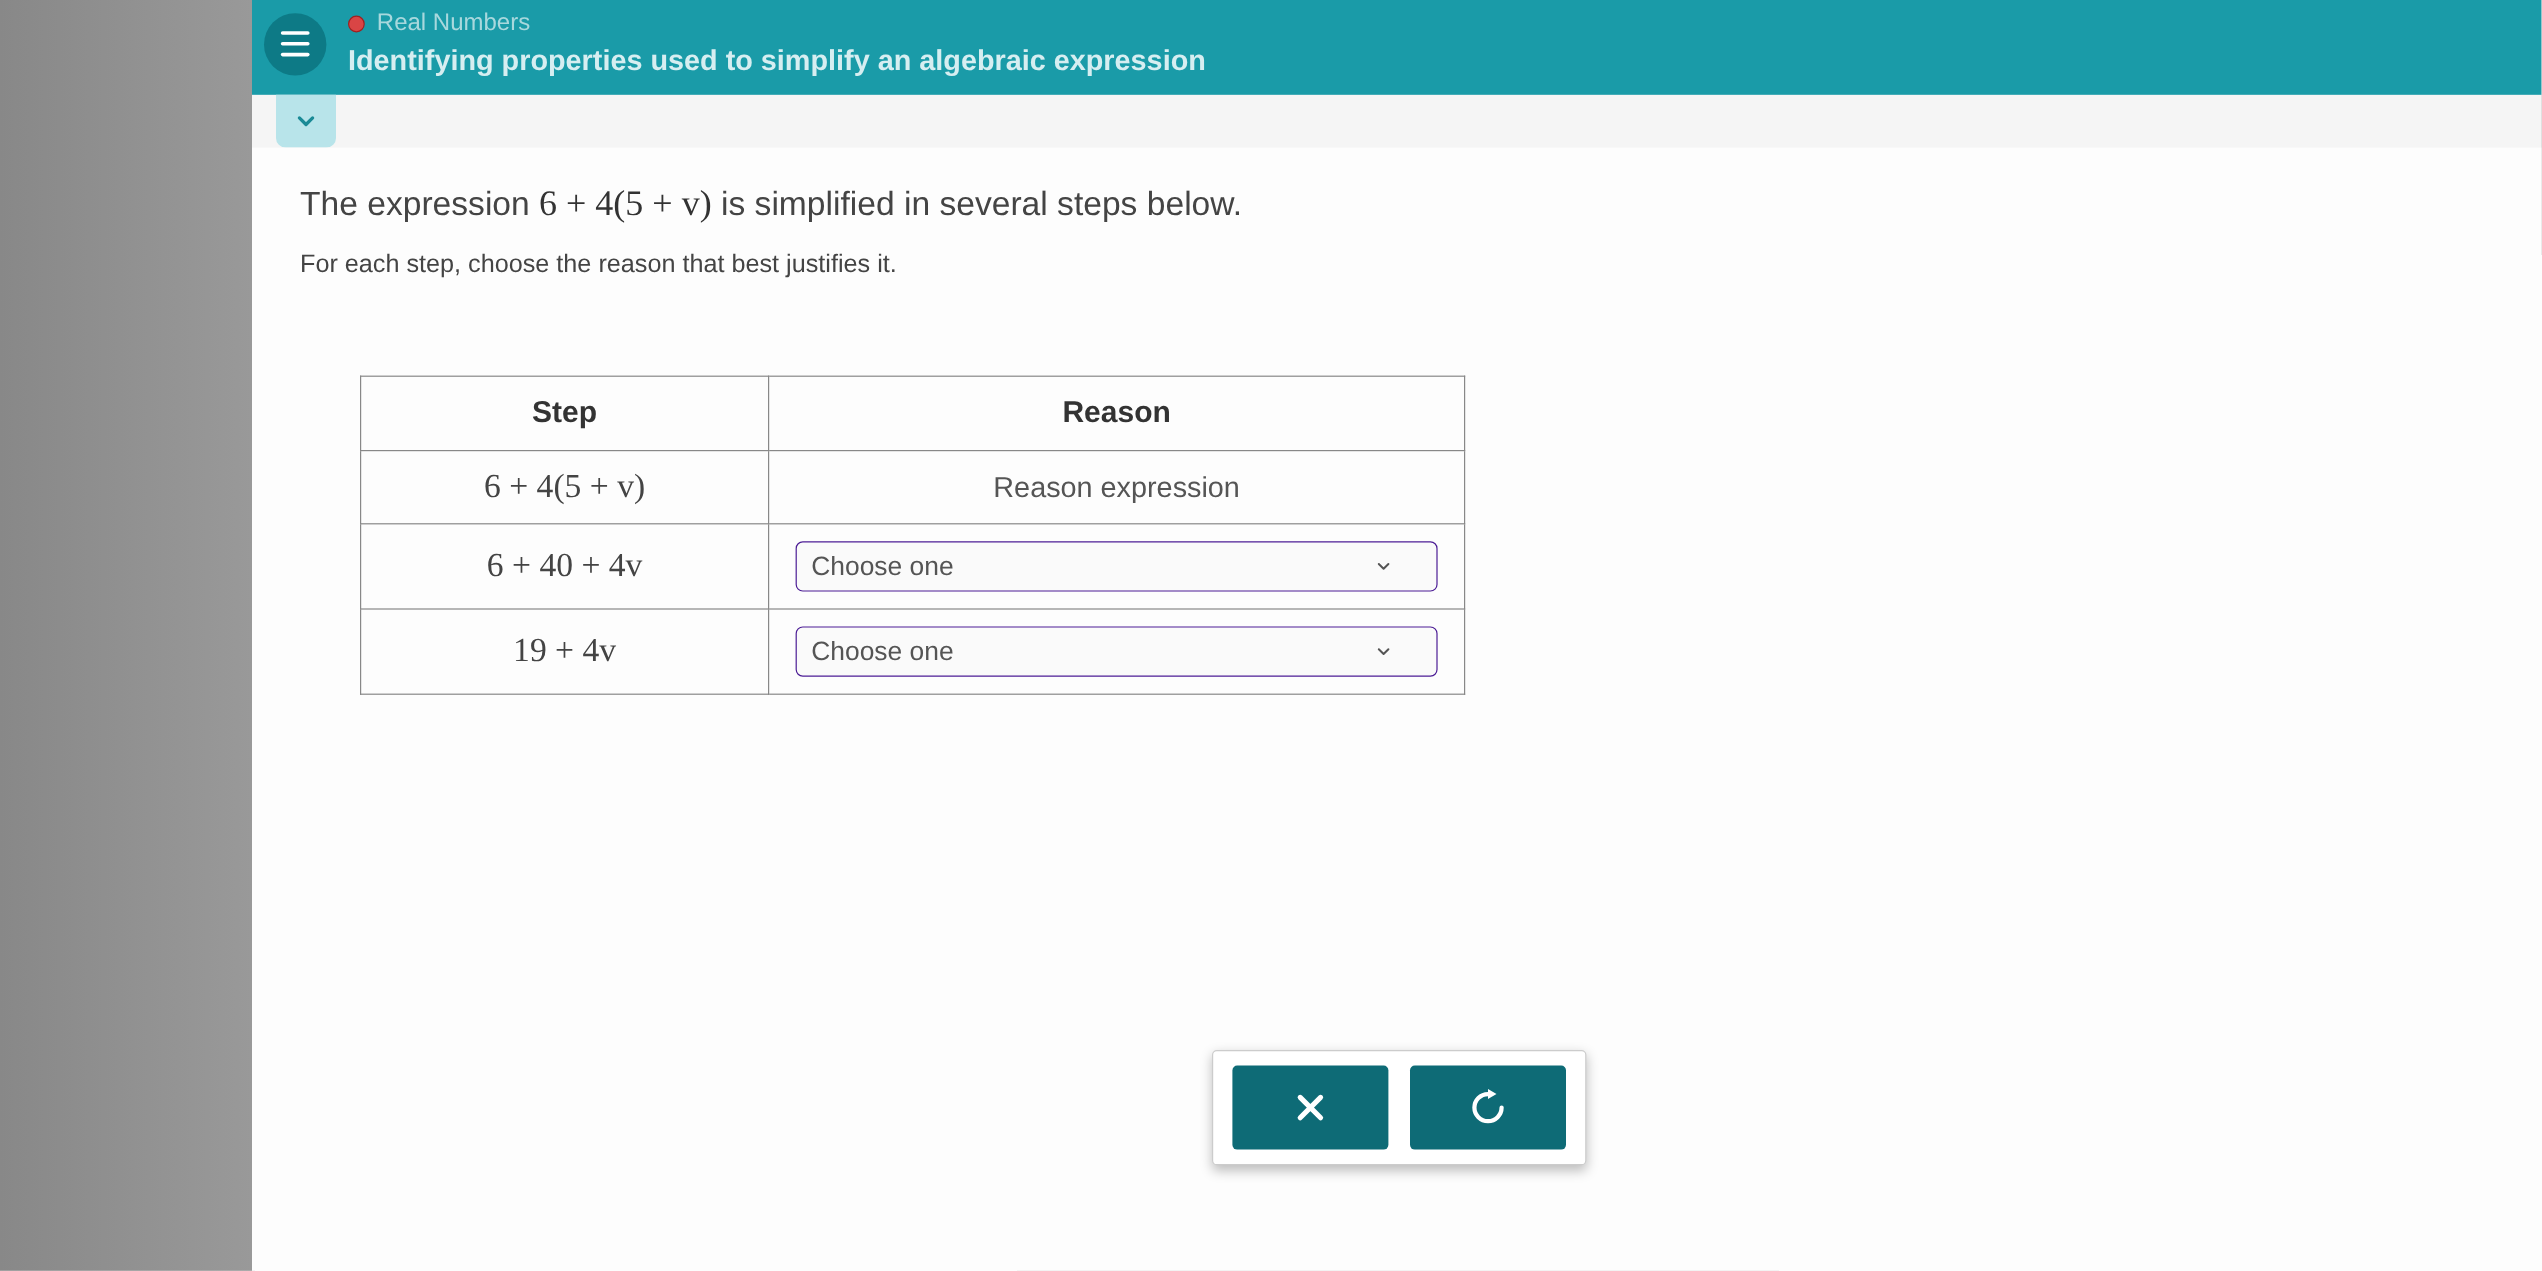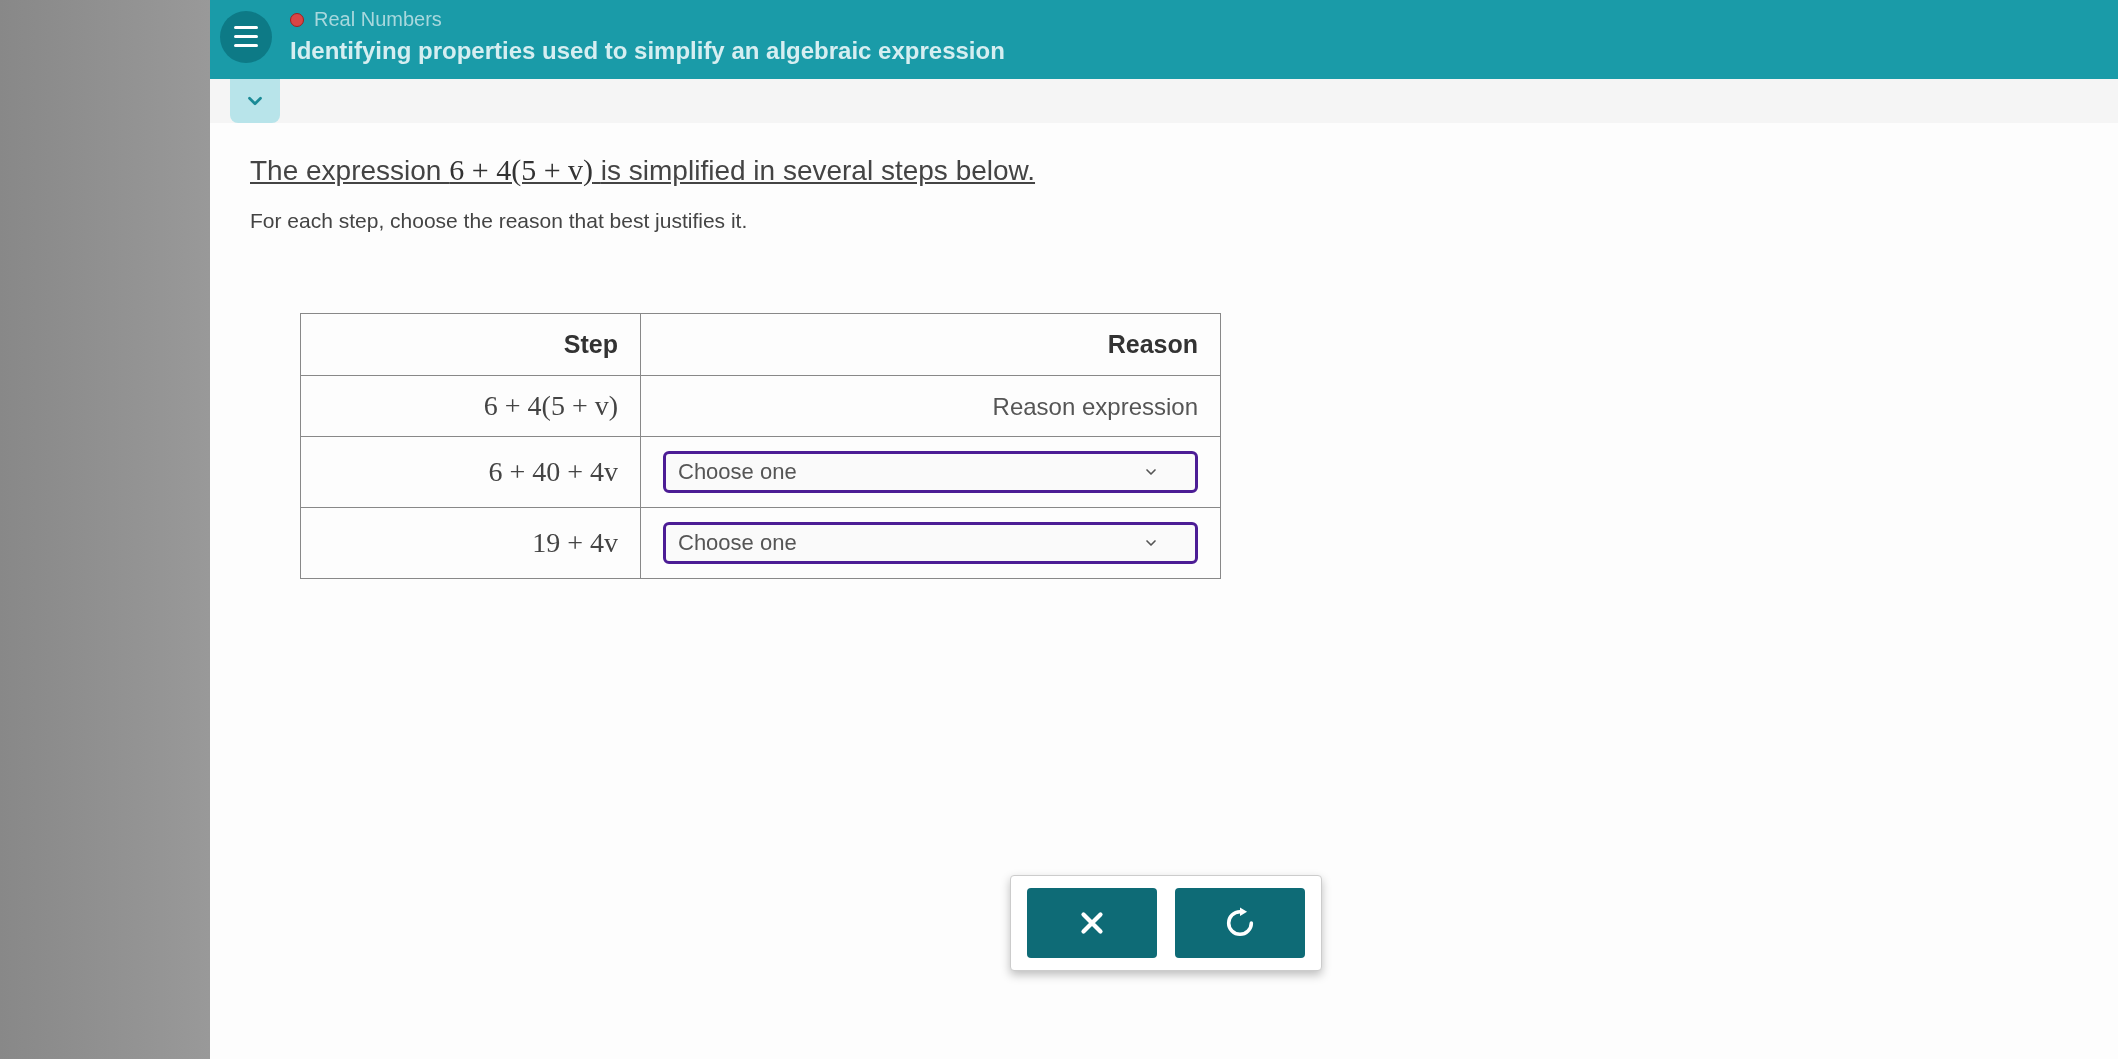--- a/index.html
+++ b/index.html
@@ -97,41 +97,40 @@
     .content-area {
       flex: 1;
       background: #fdfdfd;
       padding: 30px 40px 20px 40px;
       position: relative;
     }
     .prompt-line1 {
       font-size: 28px;
       color: #444;
       margin-bottom: 22px;
-      text-decoration: underline;
     }
     .math-expr {
       font-family: "Times New Roman", serif;
       font-size: 30px;
       color: #333;
     }
     .prompt-line2 {
       font-size: 21px;
       color: #444;
       margin-bottom: 80px;
     }
     .steps-table {
       border-collapse: collapse;
       margin-left: 50px;
       font-size: 25px;
     }
     .steps-table th, .steps-table td {
       border: 1px solid #888;
       padding: 14px 22px;
-      text-align: right;
+      text-align: center;
       vertical-align: middle;
     }
     .steps-table th:first-child, .steps-table td:first-child {
       width: 340px;
     }
     .steps-table th:last-child, .steps-table td:last-child {
       width: 580px;
     }
     .steps-table th {
       font-weight: bold;
@@ -144,21 +143,21 @@
       font-size: 28px;
       color: #444;
     }
     .reason-text {
       color: #555;
       font-size: 24px;
     }
     .choose-select {
       width: 100%;
       height: 42px;
-      border: 3px solid #4c1d95;
+      border: 1px solid #4c1d95;
       border-radius: 6px;
       background: #fafafa;
       padding: 6px 36px 6px 12px;
       font-size: 22px;
       color: #555;
       position: relative;
       display: flex;
       align-items: center;
       justify-content: space-between;
       cursor: pointer;

